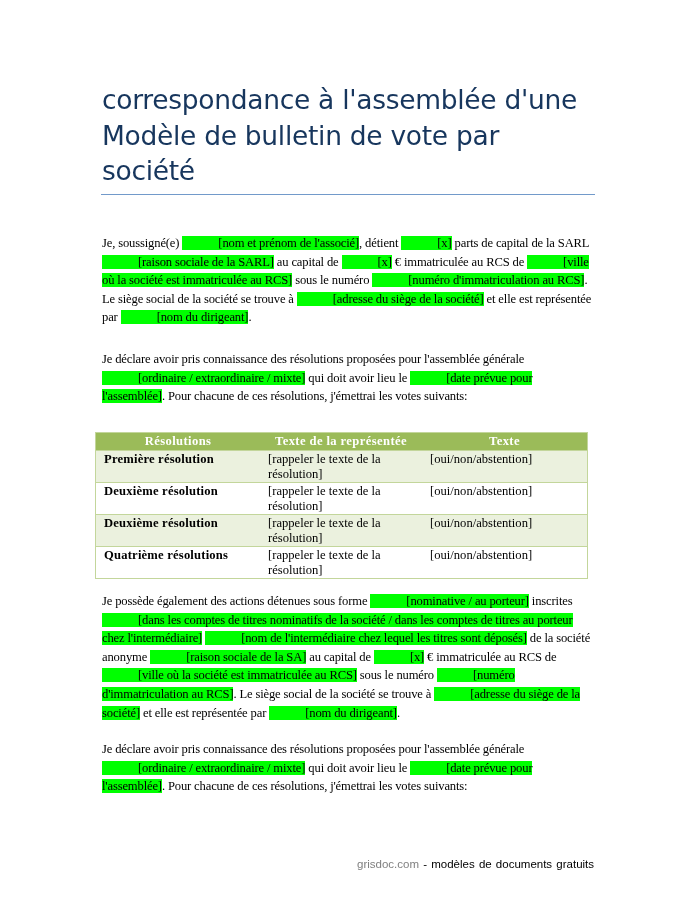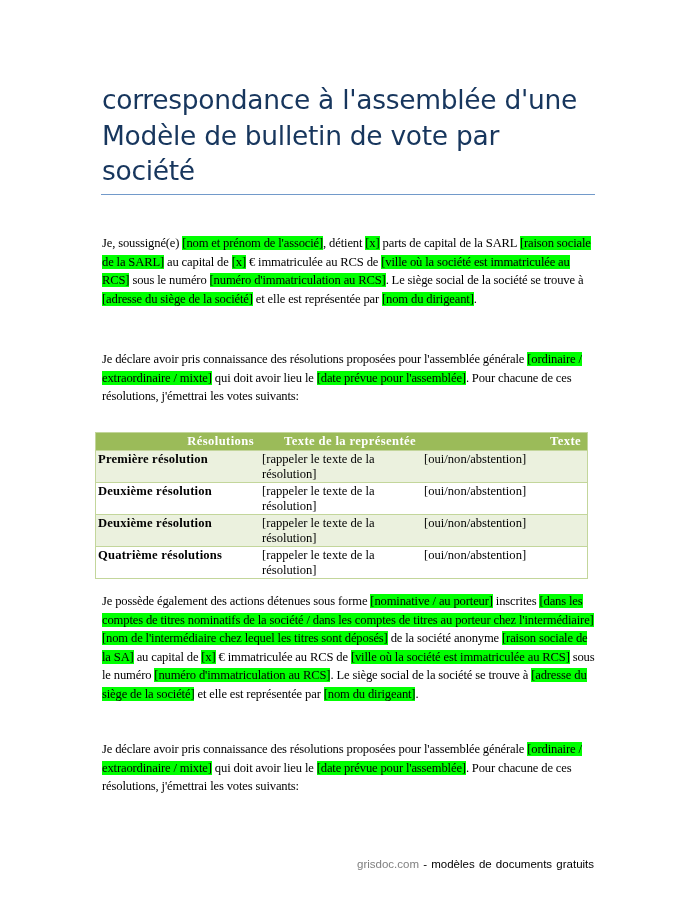--- a/index.html
+++ b/index.html
@@ -8,35 +8,35 @@
   .title {
     position: absolute; left: 102px; top: 82px; width: 500px;
     font-family: "DejaVu Sans", "Liberation Sans", sans-serif;
     font-size: 26.5px; line-height: 35.5px; color: #17365d; letter-spacing: -0.3px;
   }
   .title-rule { position: absolute; left: 101px; top: 194px; width: 494px; height: 1px; background: #4f81bd; opacity: 0.8; }
   .para {
     position: absolute; left: 102px; width: 493px;
     font-size: 12.6px; line-height: 18.6px; letter-spacing: -0.15px;
   }
-  .hl { background: #00ff00; }
+  .hl { background: #00ff00; padding-left: 36px; }
   .p1 { top: 234px; }
   .p2 { top: 350px; }
   .p3 { top: 592px; }
   .p4 { top: 740px; }
   table.res {
     position: absolute; left: 95px; top: 432px; width: 493px;
     border-collapse: collapse; font-size: 12.6px; line-height: 15px;
     border: 1px solid #c3d69b;
   }
   table.res th {
-    background: #9bbb59; color: #ffffff; text-align: right; font-weight: bold;
+    background: #9bbb59; color: #ffffff; text-align: center; font-weight: bold;
     padding: 1px 6px; height: 15px; letter-spacing: 0.4px;
   }
-  table.res td { padding: 1px 6px 0 2px; vertical-align: top; height: 29px; border-top: 1px solid #c3d69b; }
+  table.res td { padding: 1px 6px 0 8px; vertical-align: top; height: 29px; border-top: 1px solid #c3d69b; }
   table.res tr.shade td { background: #ebf1de; }
   table.res td.rname { font-weight: bold; letter-spacing: 0.2px; }
   .c1 { width: 152px; }
   .c2 { width: 150px; }
   .footer {
     position: absolute; left: 357px; top: 846px;
     font-family: "Liberation Sans", "DejaVu Sans", sans-serif; font-size: 11.5px; color: #000;
     word-spacing: 1px;
     margin-top: 12px;
   }

